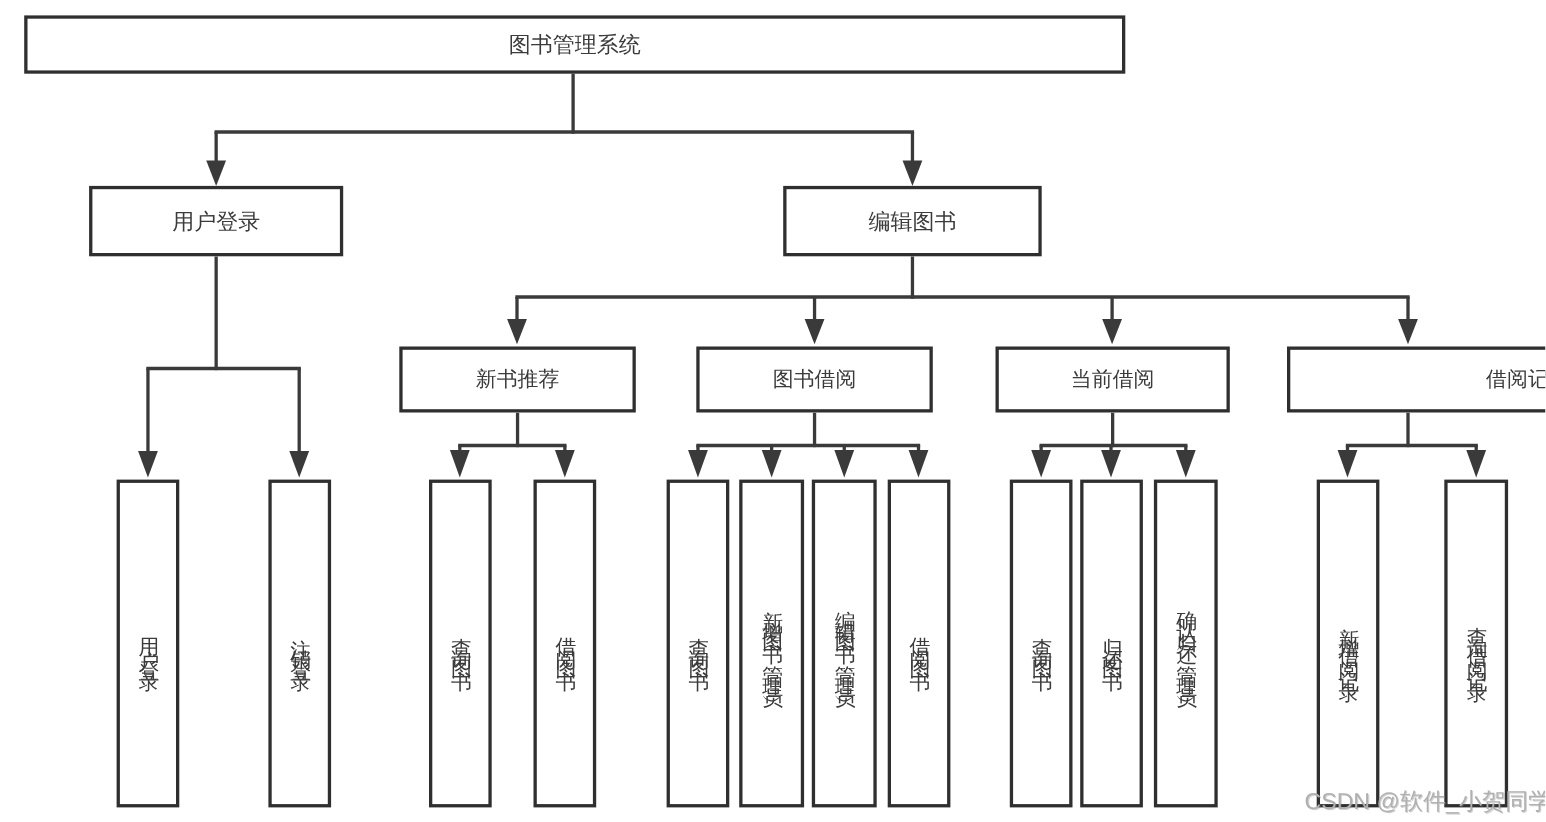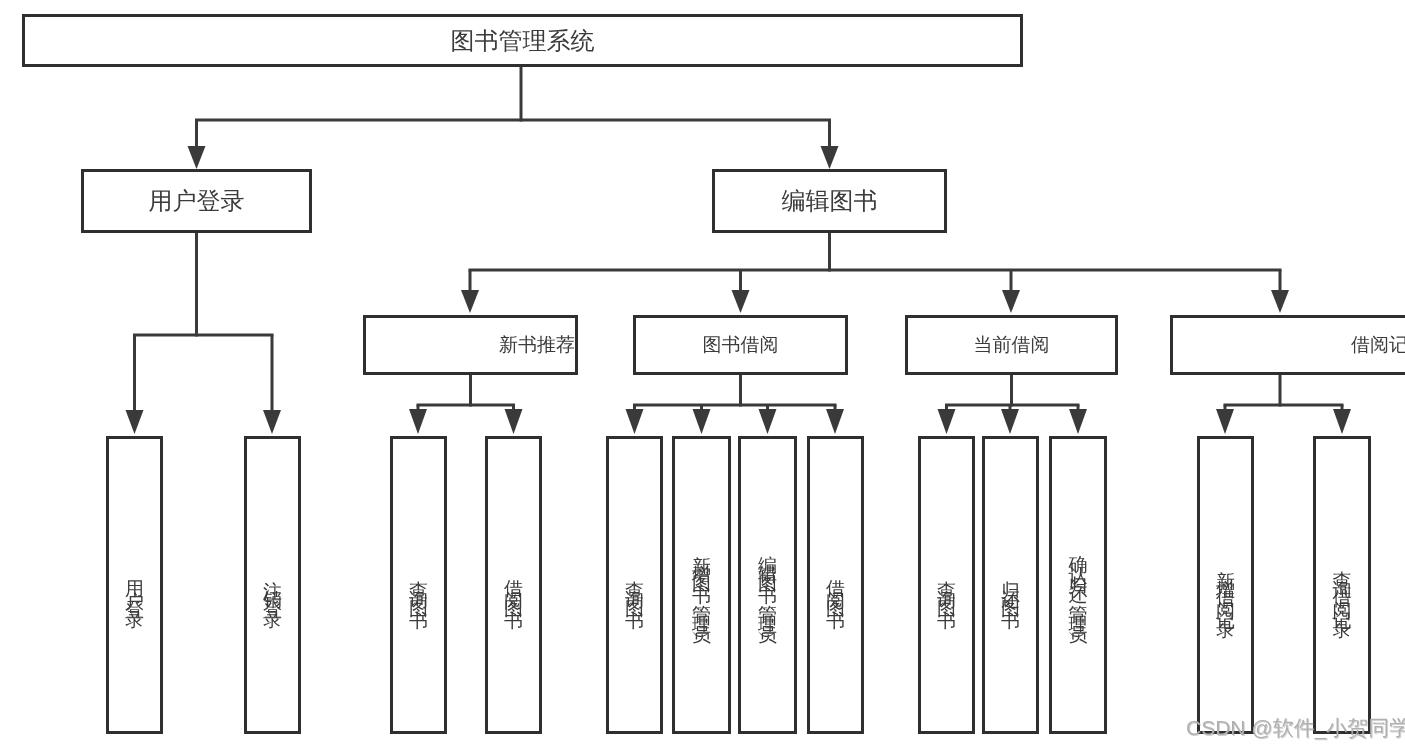--- a/index.html
+++ b/index.html
@@ -32,21 +32,21 @@
   .connectors polygon{fill:var(--line);}
   .box{
     position:absolute;
     background:#ffffff;
     border:3px solid var(--border);
     display:flex;
     align-items:center;
     justify-content:center;
   }
   .hbox span{
-    font-size:24px;
+    font-size:20px;
     white-space:nowrap;
     color:var(--text);
   }
   .l3box span{font-size:19px;}
   .vbox{width:57px;height:298px;}
   .vtext{
     writing-mode:vertical-rl;
     text-orientation:mixed;
     font-size:19px;
     letter-spacing:10px;
@@ -136,21 +136,21 @@
     <span>图书管理系统</span>
   </div>
 
   <div class="box hbox" style="left:81px;top:169px;width:231px;height:64px;">
     <span>用户登录</span>
   </div>
   <div class="box hbox" style="left:712px;top:169px;width:235px;height:64px;">
     <span>编辑图书</span>
   </div>
 
-  <div class="box hbox l3box" style="left:363px;top:315px;width:215px;height:60px;justify-content:flex-end;">
+  <div class="box hbox l3box" style="left:363px;top:315px;width:215px;height:60px;">
     <span>新书推荐</span>
   </div>
   <div class="box hbox l3box" style="left:633px;top:315px;width:215px;height:60px;">
     <span>图书借阅</span>
   </div>
   <div class="box hbox l3box" style="left:905px;top:315px;width:213px;height:60px;">
     <span>当前借阅</span>
   </div>
   <div class="box hbox l3box" style="left:1170px;top:315px;width:260px;height:60px;justify-content:flex-end;">
     <span>借阅记录</span>

